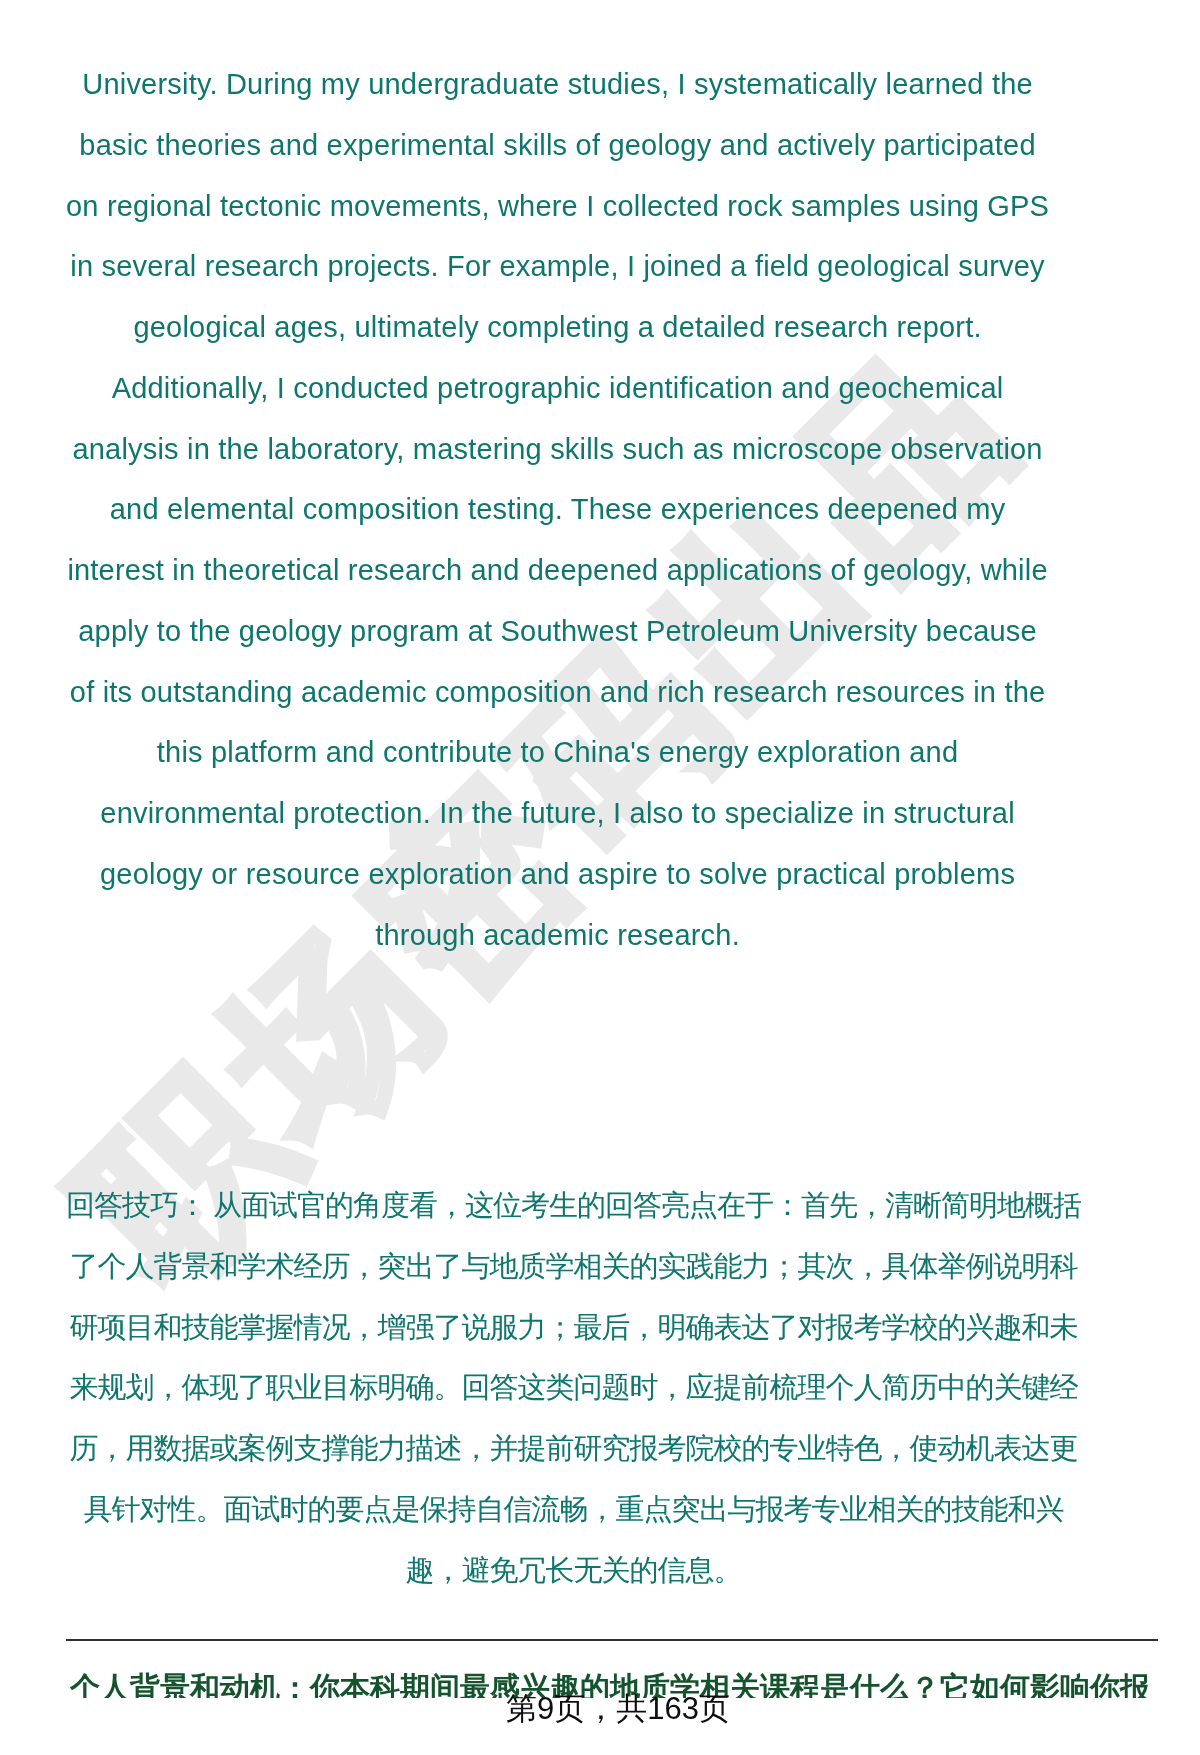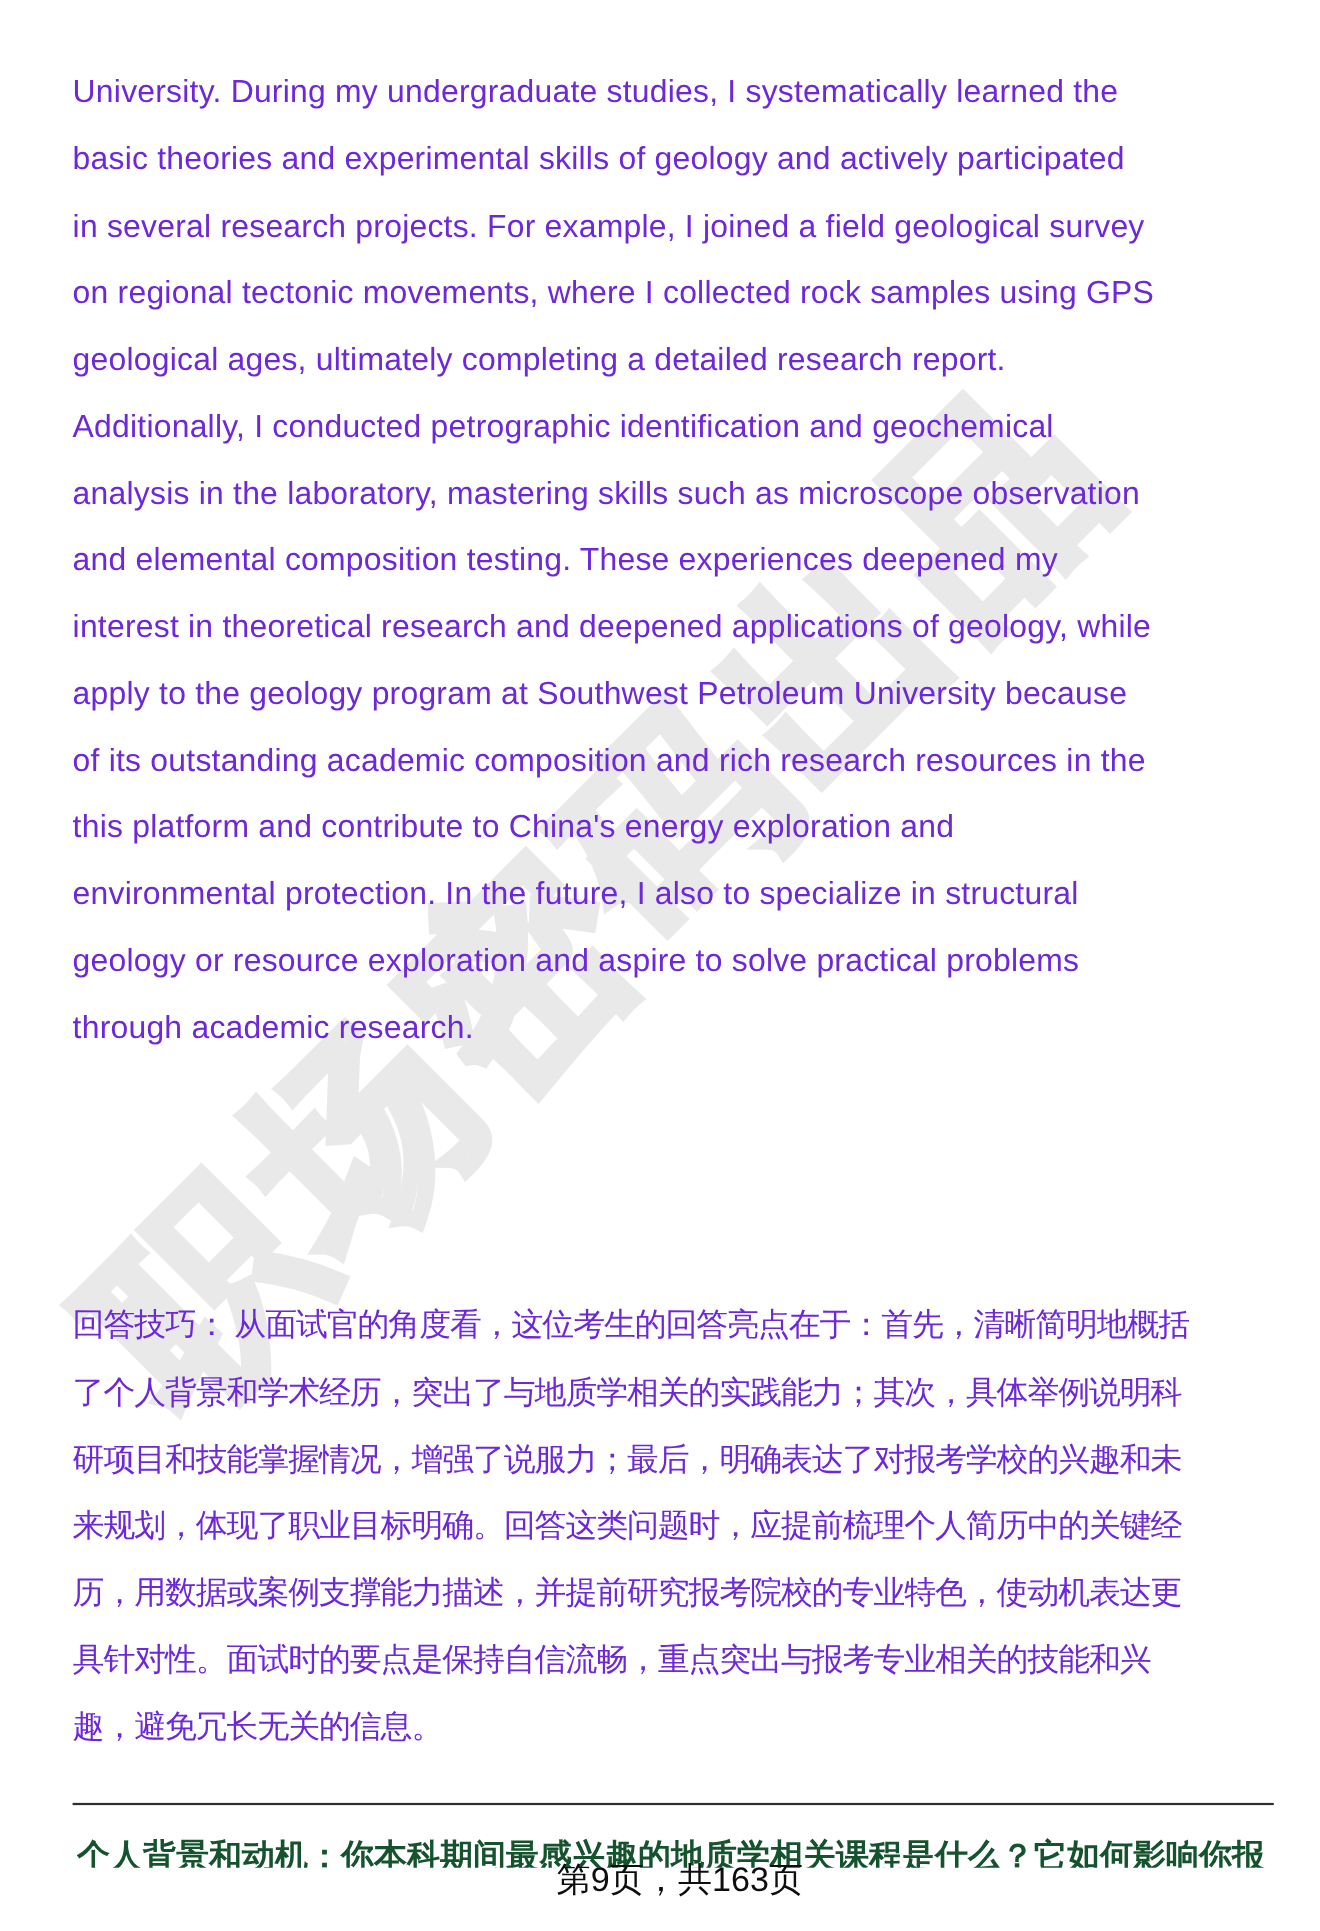--- a/index.html
+++ b/index.html
@@ -19,22 +19,23 @@
     color: #f0f0f0;
     -webkit-text-fill-color: transparent;
     -webkit-text-stroke: 9px #e9e9e9;
     z-index: 0;
     user-select: none;
     pointer-events: none;
   }
   .para {
     position: absolute; left: 66px;
     font-size: 29px; line-height: 60.75px;
-    color: #6d28d9;
+    color: #0f766e;
     z-index: 1;
+    text-align: center;
   }
   .para .line { white-space: nowrap; }
   .para-en { top: 54px; letter-spacing: 0.2px; }
   .para-zh { top: 1175px; letter-spacing: -1px; }
   .divider {
     position: absolute; left: 66px; top: 1639px;
     width: 1092px; height: 0;
     border-top: 2px solid #2f2f2f;
     z-index: 1;
   }
@@ -58,22 +59,22 @@
   }
 </style>
 </head>
 <body>
 
 <div class="watermark">职场密码出品</div>
 
 <div class="para para-en">
   <div class="line">University. During my undergraduate studies, I systematically learned the</div>
   <div class="line">basic theories and experimental skills of geology and actively participated</div>
+  <div class="line">on regional tectonic movements, where I collected rock samples using GPS</div>
   <div class="line">in several research projects. For example, I joined a field geological survey</div>
-  <div class="line">on regional tectonic movements, where I collected rock samples using GPS</div>
   <div class="line">geological ages, ultimately completing a detailed research report.</div>
   <div class="line">Additionally, I conducted petrographic identification and geochemical</div>
   <div class="line">analysis in the laboratory, mastering skills such as microscope observation</div>
   <div class="line">and elemental composition testing. These experiences deepened my</div>
   <div class="line">interest in theoretical research and deepened applications of geology, while</div>
   <div class="line">apply to the geology program at Southwest Petroleum University because</div>
   <div class="line">of its outstanding academic composition and rich research resources in the</div>
   <div class="line">this platform and contribute to China's energy exploration and</div>
   <div class="line">environmental protection. In the future, I also to specialize in structural</div>
   <div class="line">geology or resource exploration and aspire to solve practical problems</div>

